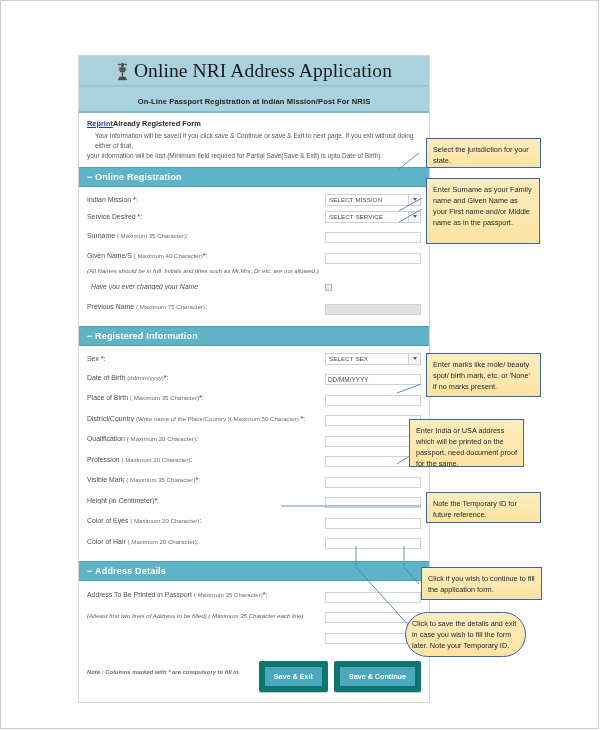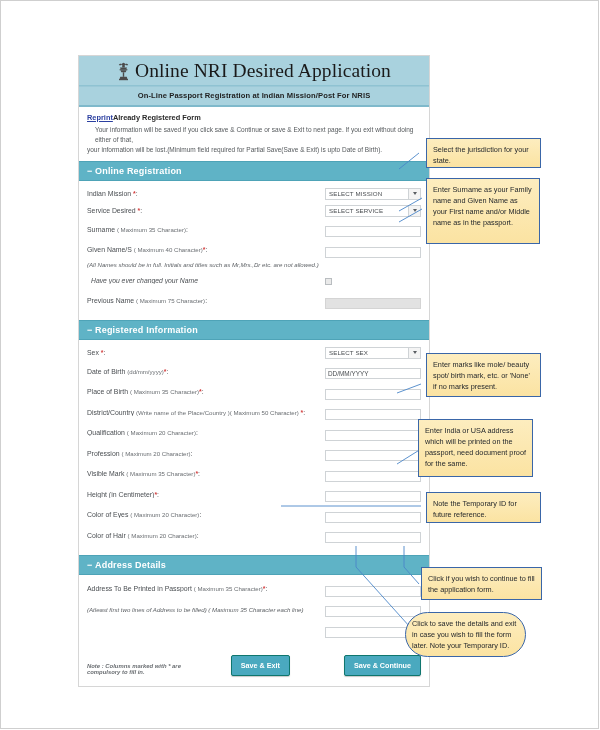--- a/index.html
+++ b/index.html
@@ -64,20 +64,21 @@
     white-space: nowrap;
   }
   .doc-subtitle {
     background: #a9d2de;
     font-size: 7.6px;
     font-weight: bold;
     color: #1f1f1f;
     text-align: center;
     padding: 4px 0 5px 0;
     letter-spacing: .1px;
+    margin-top: 6px;
   }
   .subtitle-band {
     background: #a9d2de;
     border-top: 1px solid #9cc9d7;
   }
 
   
   .instruct-block {
     padding: 6px 8px 7px 8px;
     border-top: 2px solid #7fb9cb;
@@ -246,26 +247,25 @@
     font-weight: bold;
     padding-top: 8px;
   }
   .btn-group { display: flex; gap: 6px; }
   .btn {
     background: #4aa9bf;
     color: #ffffff;
     font-size: 7.2px;
     font-weight: bold;
     padding: 5px 9px;
-    border: 1px solid #0f766e;
+    border: 6px solid #0f766e;
     border-radius: 2px;
     box-shadow: 0 1px 1px rgba(0,0,0,.22);
     cursor: pointer;
     white-space: nowrap;
-    margin-left: 48px;
   }
 
   
   .callout {
     position: absolute;
     background: #fce9b4;
     background: linear-gradient(180deg,#fdedbf 0%,#fbe3a2 100%);
     border: 1px solid #3a66a8;
     font-size: 7.3px;
     line-height: 1.52;
@@ -292,21 +292,21 @@
               <rect x="10.4" y="9.6" width="5.2" height="3.4"></rect>
               <path d="M6 13 L20 13 L18.6 16.4 L7.4 16.4 Z"></path>
               <rect x="5.2" y="16.4" width="15.6" height="2.2"></rect>
               <path d="M7 18.6 L19 18.6 L17.4 22.6 L8.6 22.6 Z"></path>
               <rect x="11.6" y="22.6" width="2.8" height="9"></rect>
               <path d="M6.6 31.6 L19.4 31.6 L21 36 L5 36 Z"></path>
               <rect x="4" y="36" width="18" height="2.4"></rect>
             </g>
           </svg>
         </span>
-        <span class="doc-title">Online NRI Desired Application</span>
+        <span class="doc-title">Online NRI Address Application</span>
       </div>
     </div>
     <div class="subtitle-band">
       <div class="doc-subtitle">On-Line Passport Registration at Indian Mission/Post For NRIS</div>
     </div>
 
     <div class="instruct-block">
       <div class="reprint-line">
         <span class="reprint-link">Reprint</span><span style="padding-left:0">Already Registered Form</span>
       </div>
@@ -482,21 +482,21 @@
   </div>
 
   <div class="callout" style="left:425px; top:177px; width:114px; height:66px;">
     <span>Enter Surname as your Family name and Given Name as your First name and/or Middle name as in the passport.</span>
   </div>
 
   <div class="callout" style="left:425px; top:352px; width:115px; height:44px;">
     <span>Enter marks like mole/ beauty spot/ birth mark, etc. or 'None' if no marks present.</span>
   </div>
 
-  <div class="callout" style="left:417px; top:418px; width:115px; height:58px;">
+  <div class="callout" style="left:408px; top:418px; width:115px; height:48px;">
     <span>Enter India or USA address which will be printed on the passport, need document proof for the same.</span>
   </div>
 
   <div class="callout" style="left:425px; top:491px; width:115px; height:31px;">
     <span>Note the Temporary ID for future reference.</span>
   </div>
 
   <div class="callout" style="left:420px; top:566px; width:121px; height:33px;">
     <span>Click if you wish to continue to fill the application form.</span>
   </div>

